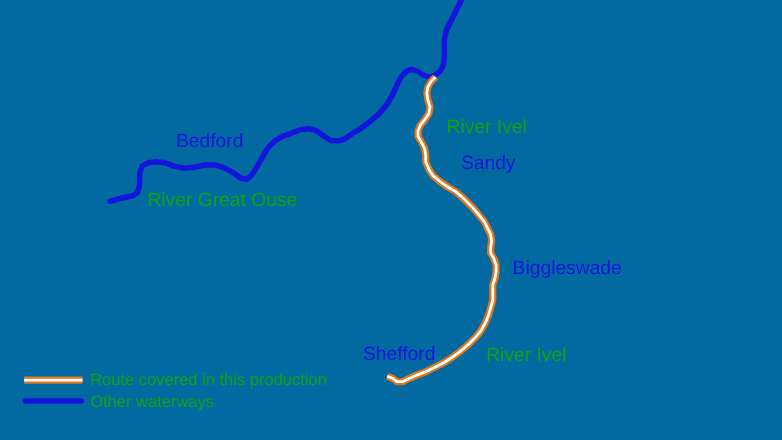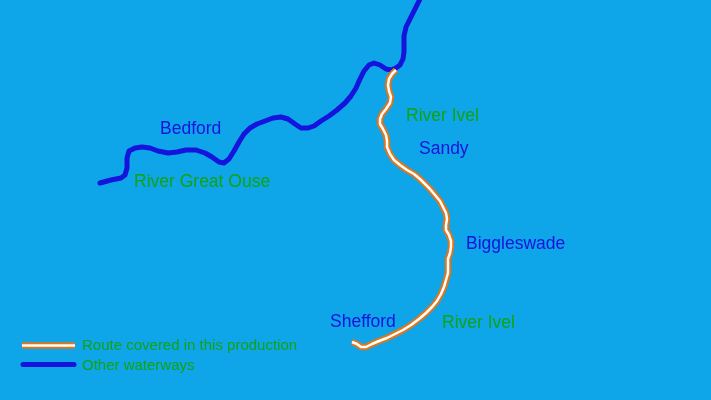--- a/index.html
+++ b/index.html
@@ -1,20 +1,20 @@
 <!DOCTYPE html>
 <html><head>
 <meta charset="utf-8">
 <style>
   html, body { margin: 0; padding: 0; background: #ffffff; }
   .map-wrap {
     position: relative;
     width: 711px;
     height: 400px;
-    background: #0ea5e9;
+    background: #0369a1;
     overflow: hidden;
     font-family: "Liberation Sans", sans-serif;
     text-align: right;
   }
   svg { display: block; }
   path { fill: none; }
   .river {
     stroke-width: 5;
     stroke-linecap: round;
     stroke-linejoin: round;

